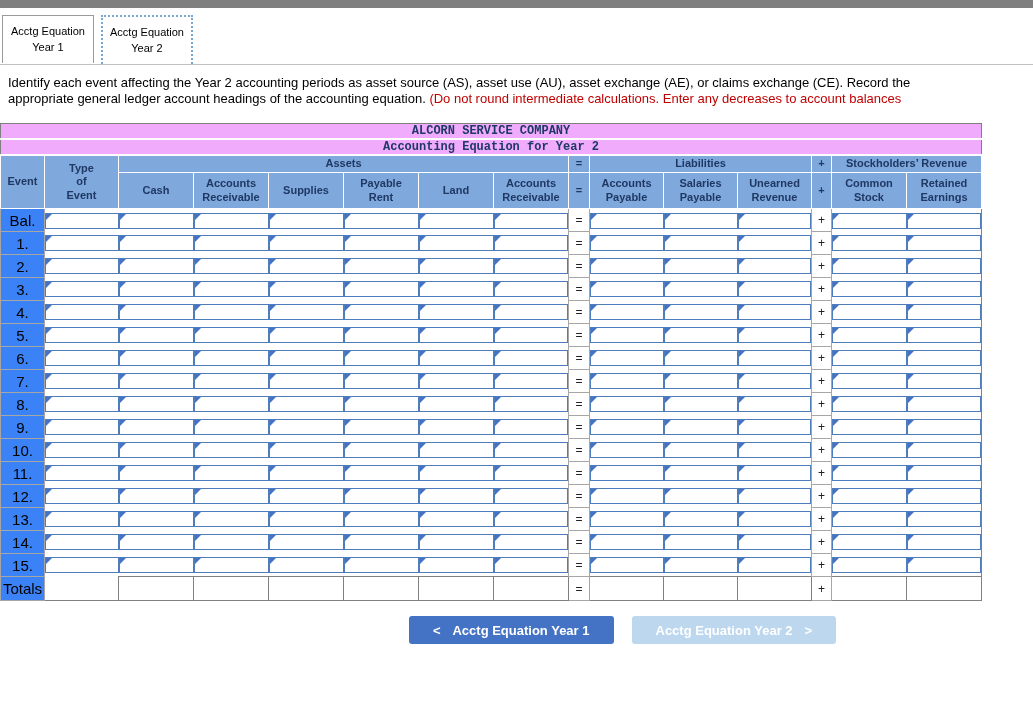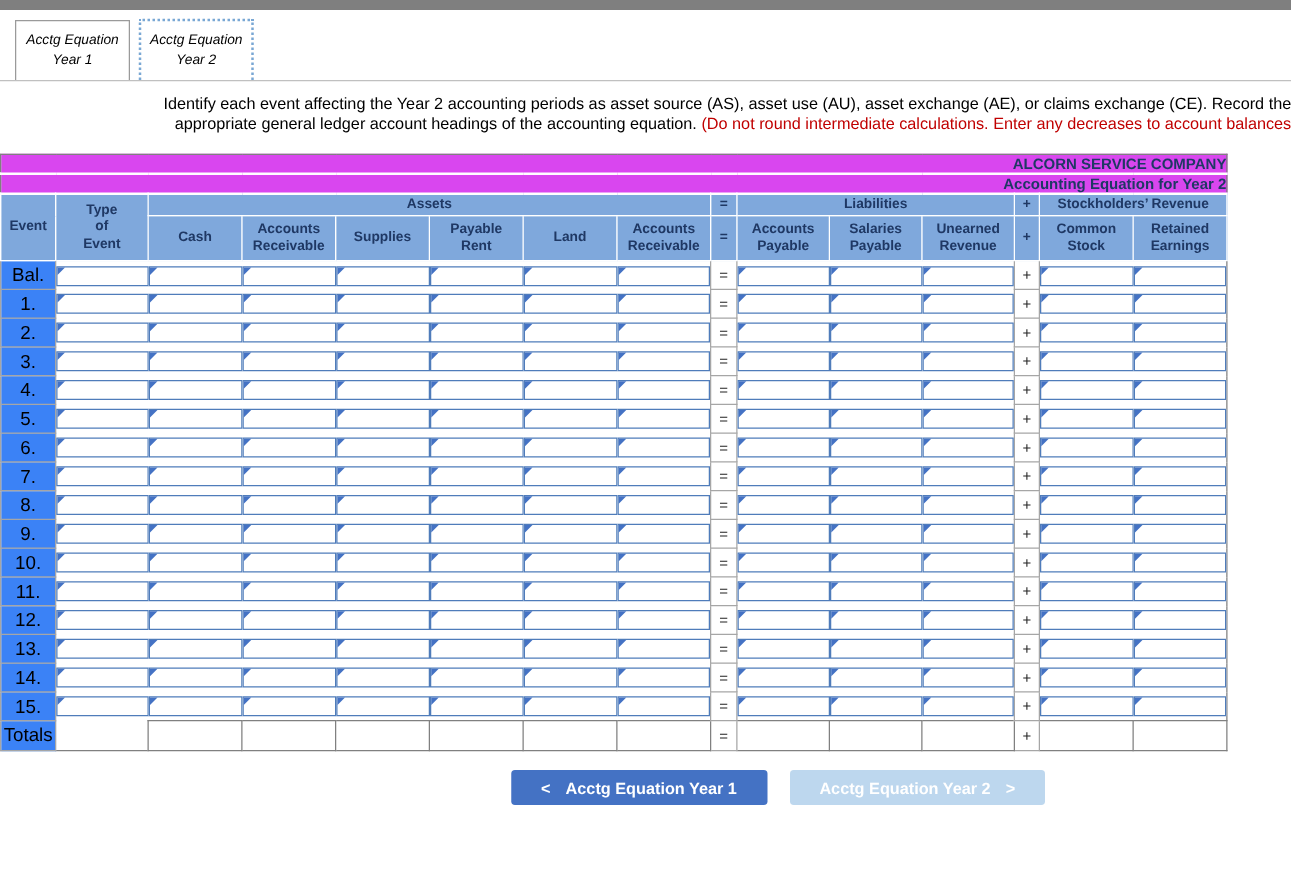--- a/index.html
+++ b/index.html
@@ -12,62 +12,62 @@
     color: #000;
   }
 
   
   .top-strip { height: 8px; background: #7f7f7f; }
 
   
   .tabbar {
     display: flex;
     gap: 7px;
-    padding: 7px 0 0 12px;
+    padding: 7px 0 0 2px;
     border-bottom: 1px solid #c0c0c0;
-    align-items: flex-end;
-    font-style: italic;
+    align-items: flex-start;
   }
   .tab {
     width: 92px;
     background: #fff;
     text-align: center;
     font-size: 11px;
     line-height: 1.45;
     padding: 8px 2px 7px 2px;
     cursor: pointer;
   }
   .tab.t1 { border: 1px solid #9a9a9a; border-bottom: none; }
   .tab.t2 { border: 2px dotted #79a7d4; border-bottom: none; }
   .tab-line { display: block; }
 
   
-  .instructions { padding: 10px 0 10px 8px; font-size: 13px; text-align: right; }
+  .instructions { padding: 10px 0 10px 8px; font-size: 13px; }
   .instr-line { white-space: nowrap; overflow: hidden; line-height: 16px; }
   .red { color: #c00000; }
 
   
   .eq-table {
     border-collapse: collapse;
     table-layout: fixed;
     width: 981px;
     margin-top: 6px;
     font-size: 11px;
     border: 1px solid #808080;
   }
   .eq-table td { padding: 0; vertical-align: middle; }
 
   .title-cell {
-    background: #d946ef;
+    background: #f0abfc;
     color: #1f3864;
     font-weight: bold;
     font-size: 12px;
-    text-align: right;
+    text-align: center;
     padding: 4px 0;
     border-bottom: 2px solid #ffffff;
+    font-family: Liberation Mono, monospace;
   }
   .hdr {
     background: #7fa8dc;
     color: #1f3864;
     font-weight: bold;
     text-align: center;
     white-space: pre-line;
     border: 1px solid #ffffff;
     padding: 1px 0;
     line-height: 1.25;

